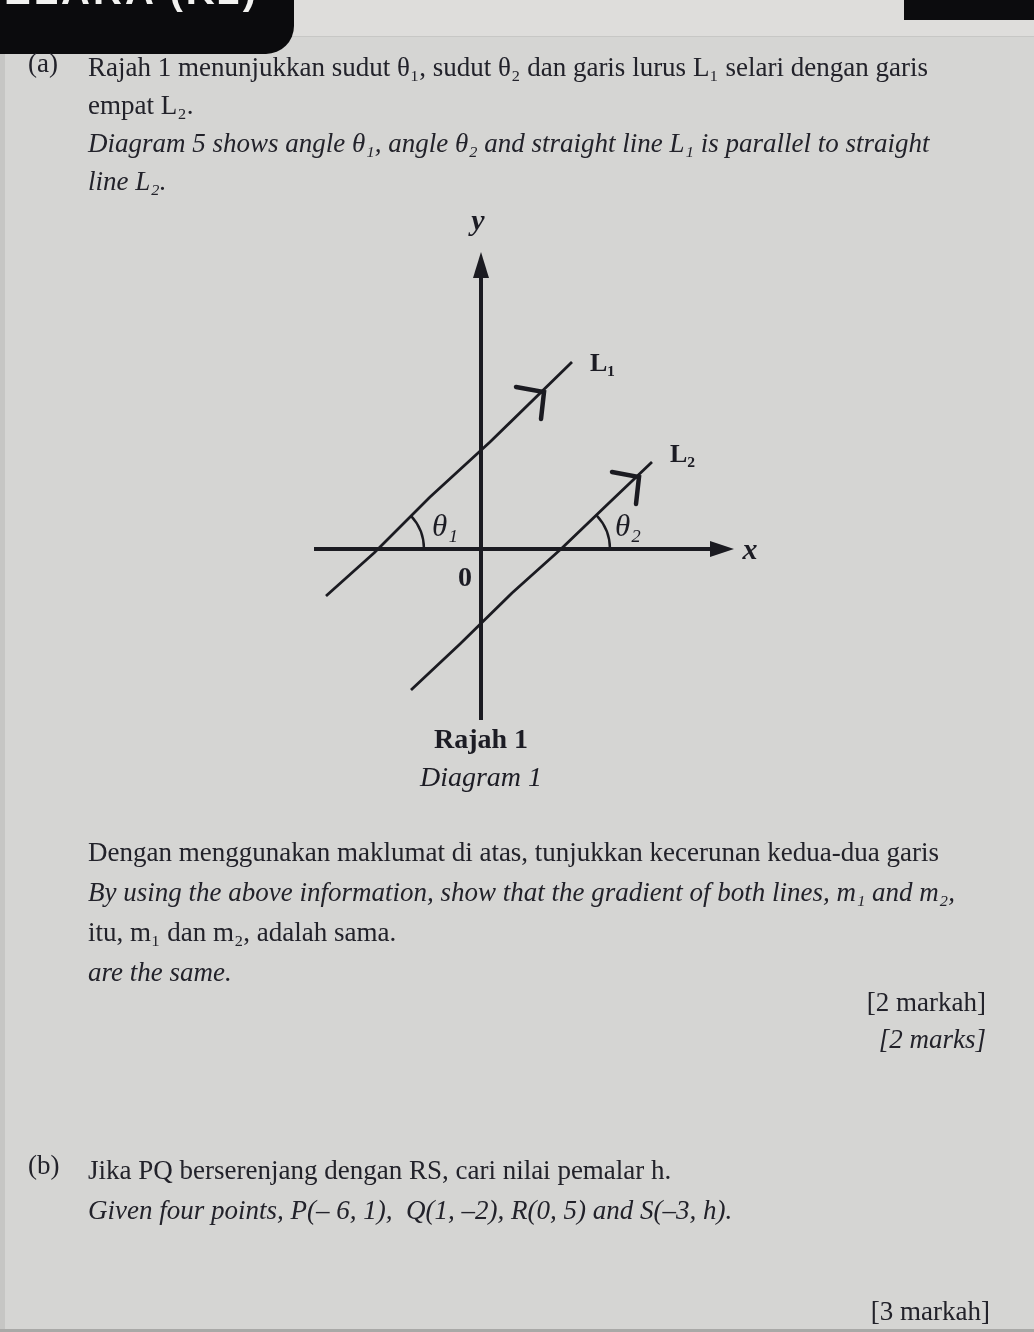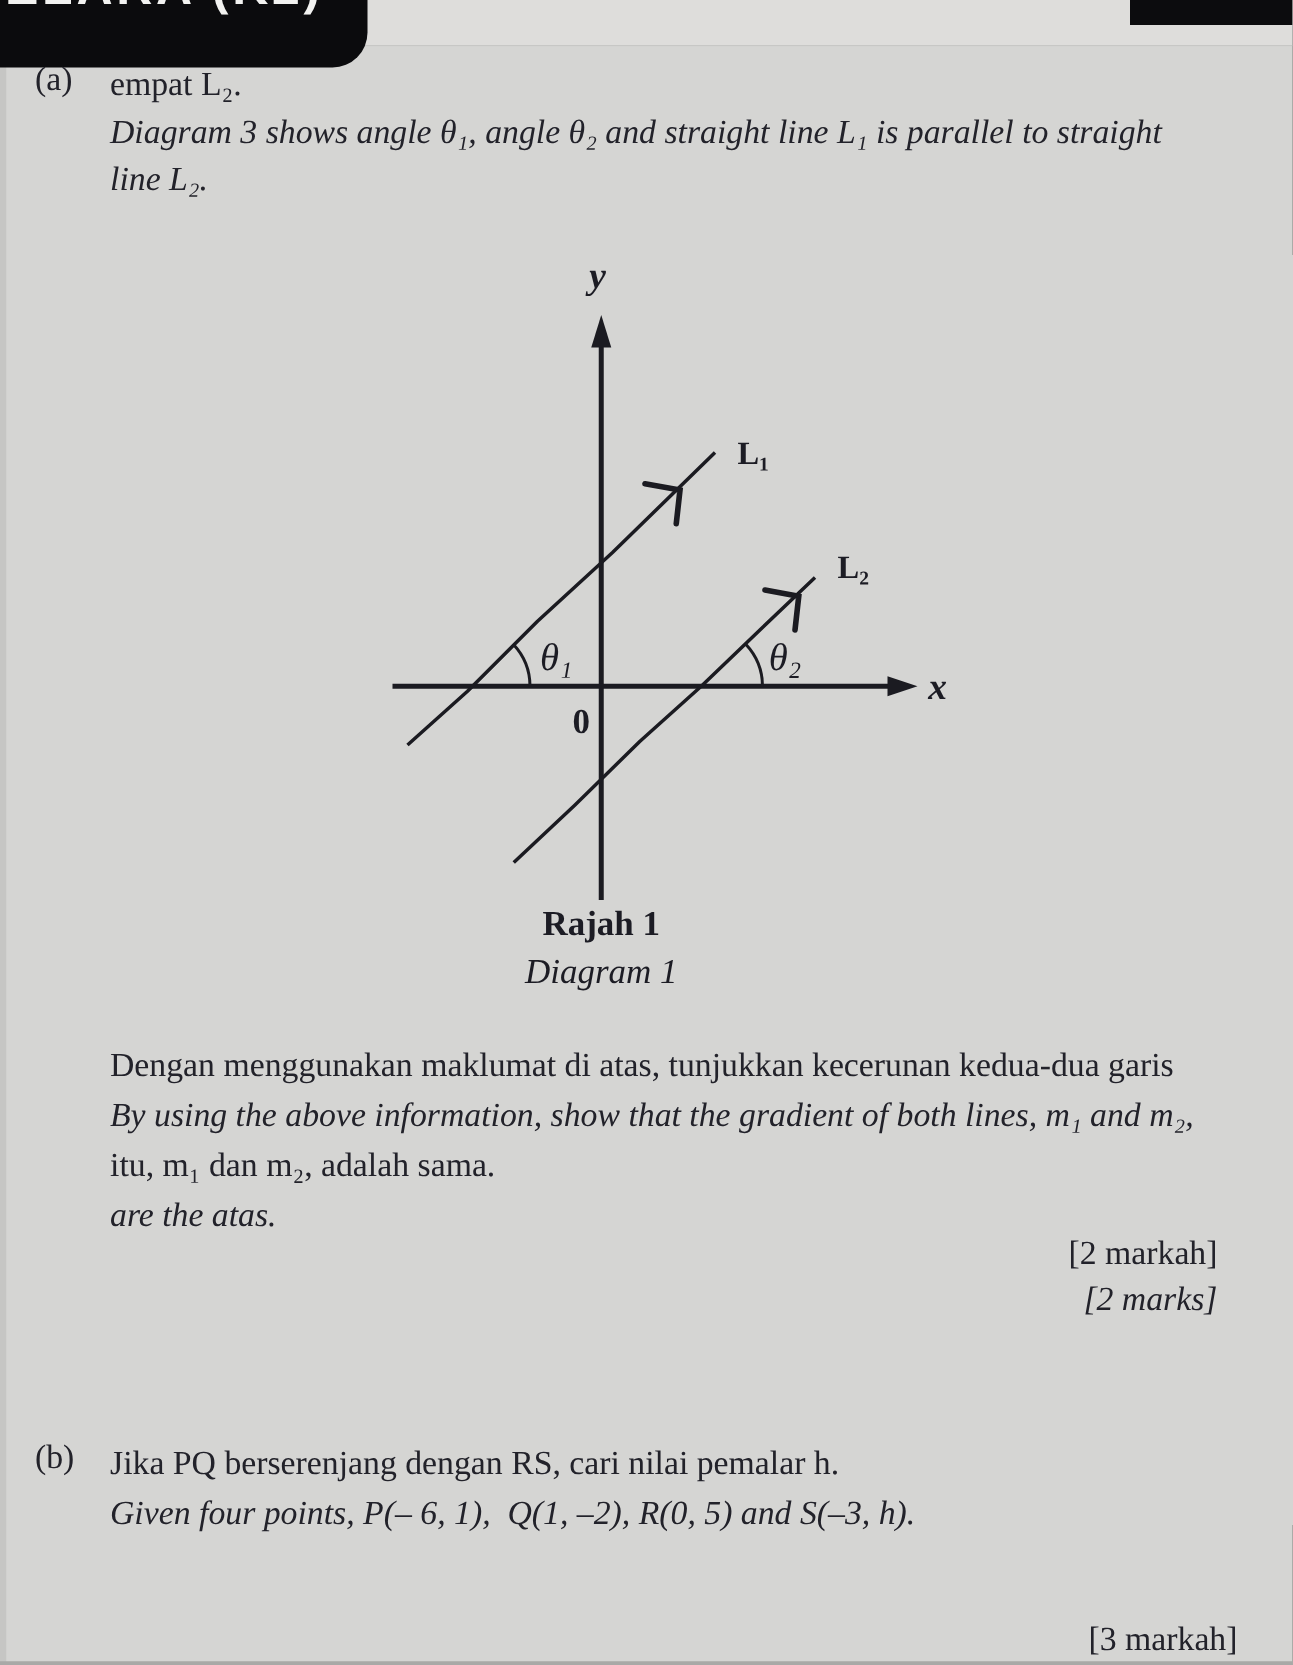--- a/index.html
+++ b/index.html
@@ -35,21 +35,21 @@
 
   .qblock{position:absolute; display:flex; gap:0;}
   .qlabel{width:60px; font-size:27px; flex:0 0 60px;}
   .qbody{width:905px;}
   .line{font-size:27px; line-height:38px; white-space:pre;}
   .lh40 .line{line-height:40px;}
   .em{font-style:italic;}
 
   #qa{top:48px; left:28px;}
   #instr{position:absolute; top:832px; left:88px; width:905px;}
-  #marks2{position:absolute; top:984px; right:60px; text-align:right;}
+  #marks2{position:absolute; top:984px; right:48px; text-align:right;}
   #marks2 .line{line-height:37px;}
   #qb{top:1150px; left:28px;}
   #marks3{position:absolute; top:1292px; right:44px; text-align:center;}
 
   
   #diagram{position:absolute; top:196px; left:298px; width:480px; height:612px;}
   .stroke{stroke:#1b1b21; fill:none;}
   .dlabel{fill:#1c1c24; font-family:"Liberation Serif","DejaVu Serif",serif;}
 </style>
 </head>
@@ -62,22 +62,23 @@
   <div class="banner-left">
     <span class="frag">ELARA (K2)</span>
   </div>
   <div class="banner-right">
     <span class="frag">1.2 B</span>
   </div>
 
   <section class="qblock" id="qa">
     <div class="qlabel">(a)</div>
     <div class="qbody">
+      <div class="line">Rajah 1 menunjukkan sudut θ₁, sudut θ₂ dan garis lurus L₁ selari dengan garis</div>
       <div class="line">empat L₂.</div>
-      <div class="line em">Diagram 3 shows angle θ₁, angle θ₂ and straight line L₁ is parallel to straight</div>
+      <div class="line em">Diagram 5 shows angle θ₁, angle θ₂ and straight line L₁ is parallel to straight</div>
       <div class="line em">line L₂.</div>
     </div>
   </section>
 
   <svg id="diagram" viewBox="0 0 480 612" width="480" height="612" xmlns="http://www.w3.org/2000/svg">
 
     <line class="stroke" x1="183" y1="66" x2="183" y2="524" stroke-width="4"></line>
     <polygon points="183,56 175,82 191,82" fill="#1b1b21"></polygon>
     <line class="stroke" x1="16" y1="353" x2="424" y2="353" stroke-width="4"></line>
     <polygon points="436,353 412,345 412,361" fill="#1b1b21"></polygon>
@@ -100,21 +101,21 @@
     <text class="dlabel" x="330" y="340" font-size="31" font-style="italic" text-anchor="middle">θ₂</text>
 
     <text class="dlabel" x="183" y="552" font-size="28" font-weight="600" text-anchor="middle">Rajah 1</text>
     <text class="dlabel" x="183" y="590" font-size="28" font-style="italic" text-anchor="middle">Diagram 1</text>
   </svg>
 
   <section id="instr" class="lh40">
     <div class="line">Dengan menggunakan maklumat di atas, tunjukkan kecerunan kedua-dua garis</div>
     <div class="line em">By using the above information, show that the gradient of both lines, m₁ and m₂,</div>
     <div class="line">itu, m₁ dan m₂, adalah sama.</div>
-    <div class="line em">are the atas.</div>
+    <div class="line em">are the same.</div>
   </section>
 
   <div id="marks2">
     <div class="line">[2 markah]</div>
     <div class="line em">[2 marks]</div>
   </div>
 
   <section class="qblock lh40" id="qb">
     <div class="qlabel">(b)</div>
     <div class="qbody">

